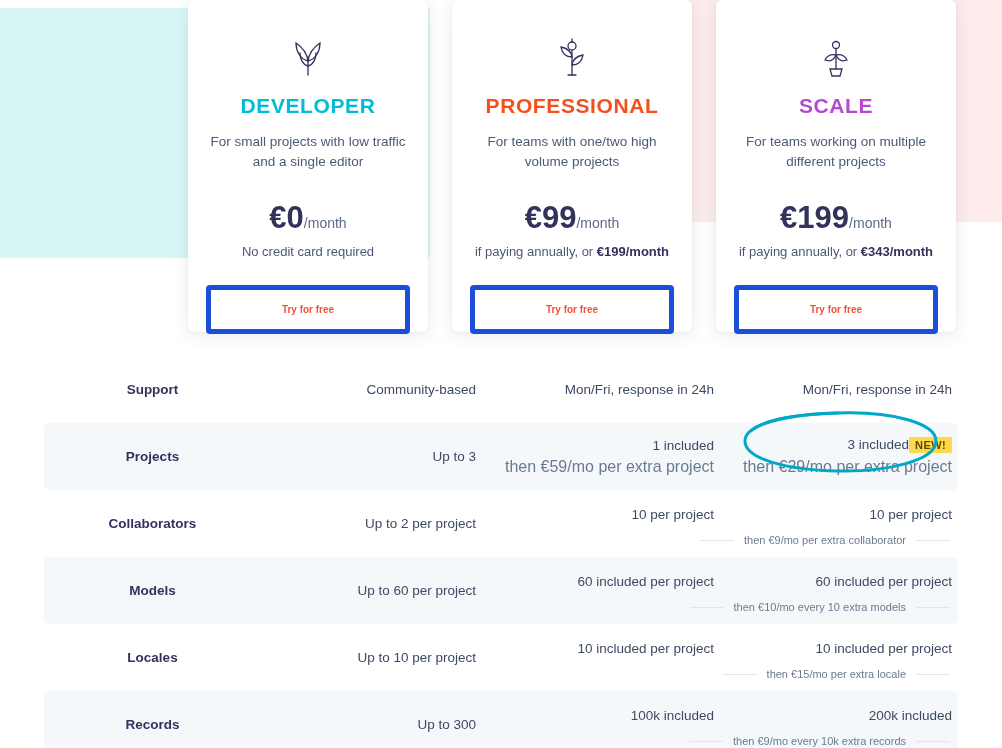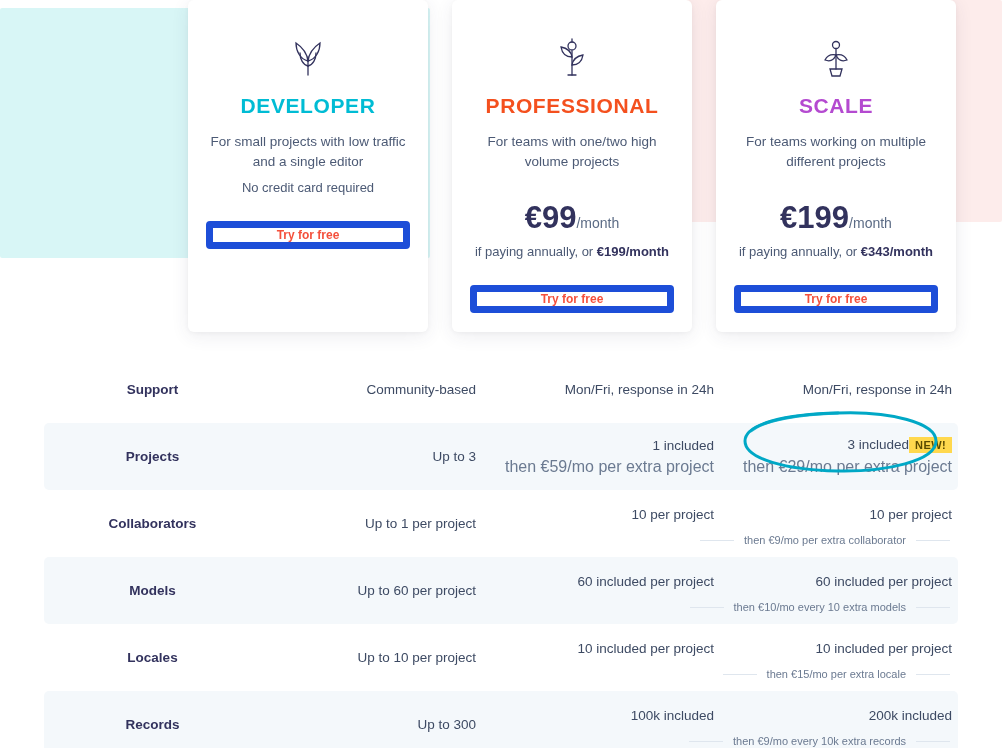--- a/index.html
+++ b/index.html
@@ -42,22 +42,22 @@
   }
   .plan-desc {
     font-size: 13.5px; color: #4c5a75; line-height: 1.45; min-height: 40px;
   }
   .plan-price { margin-top: 28px; font-size: 31px; font-weight: bold; color: #32325d; }
   .plan-price .per { font-size: 14px; font-weight: normal; color: #5b6b85; }
   .plan-note { margin-top: 8px; font-size: 13px; color: #4c5a75; }
   .plan-note b { font-weight: bold; color: #32325d; }
   .plan-cta {
     margin-top: 26px; display: block; width: 100%;
-    border: 7px solid #1d4ed8; color: #f4503c; background: #fff;
-    border-radius: 4px; padding: 0 0; font-size: 12px; font-weight: bold;
+    border: 5px solid #1d4ed8; color: #f4503c; background: #fff;
+    border-radius: 4px; padding: 14px 0; font-size: 10px; font-weight: bold;
     cursor: pointer; font-family: "Liberation Sans", sans-serif;
   }
 
   
   .table { position: absolute; left: 44px; top: 356px; width: 914px; }
   .row {
     display: flex; align-items: center;
     min-height: 67px; position: relative;
     border-radius: 5px;
   }
@@ -104,20 +104,23 @@
         <svg width="44" height="44" viewBox="0 0 44 44" fill="none" stroke="#32325d" stroke-width="1.3" stroke-linecap="round">
           <path d="M22 40 L22 22"></path>
           <path d="M22 26 C14 24 10 16 10 8 C16 12 21 18 22 26Z"></path>
           <path d="M22 26 C30 24 34 16 34 8 C28 12 23 18 22 26Z"></path>
           <path d="M22 31 C17 30 14 24 14 18"></path>
           <path d="M22 31 C27 30 30 24 30 18"></path>
         </svg>
       </div>
       <div class="plan-name" style="color:#00bcd4">DEVELOPER</div>
       <div class="plan-desc">For small projects with low traffic and a single editor</div>
+      <div class="plan-price">
+        <span>€0</span><span class="per">/month</span>
+      </div>
       <div class="plan-note">No credit card required</div>
       <button class="plan-cta">Try for free</button>
     </div>
 
     <div class="plan">
       <div class="plan-icon">
         <svg width="44" height="44" viewBox="0 0 44 44" fill="none" stroke="#32325d" stroke-width="1.3" stroke-linecap="round">
           <path d="M22 40 L22 16"></path>
           <circle cx="22" cy="11" r="4"></circle>
           <path d="M22 7 L22 4"></path>
@@ -185,21 +188,21 @@
       </div>
       <div class="cell">
         <span class="main"><span>3 included</span><span class="badge-new">NEW!</span></span>
         <span class="sub">then €29/mo per extra project</span>
       </div>
     </div>
 
     <div class="row">
       <div class="feature">Collaborators</div>
       <div class="cell">
-          <span class="main">Up to 1 per project</span>
+          <span class="main">Up to 2 per project</span>
         </div>
       <div class="cell" style="padding-bottom:18px;">
           <span class="main">10 per project</span>
         </div>
       <div class="cell" style="padding-bottom:18px;">
           <span class="main">10 per project</span>
         </div>
       <div class="spanned-sub">
           <span>then €9/mo per extra collaborator</span>
         </div>

